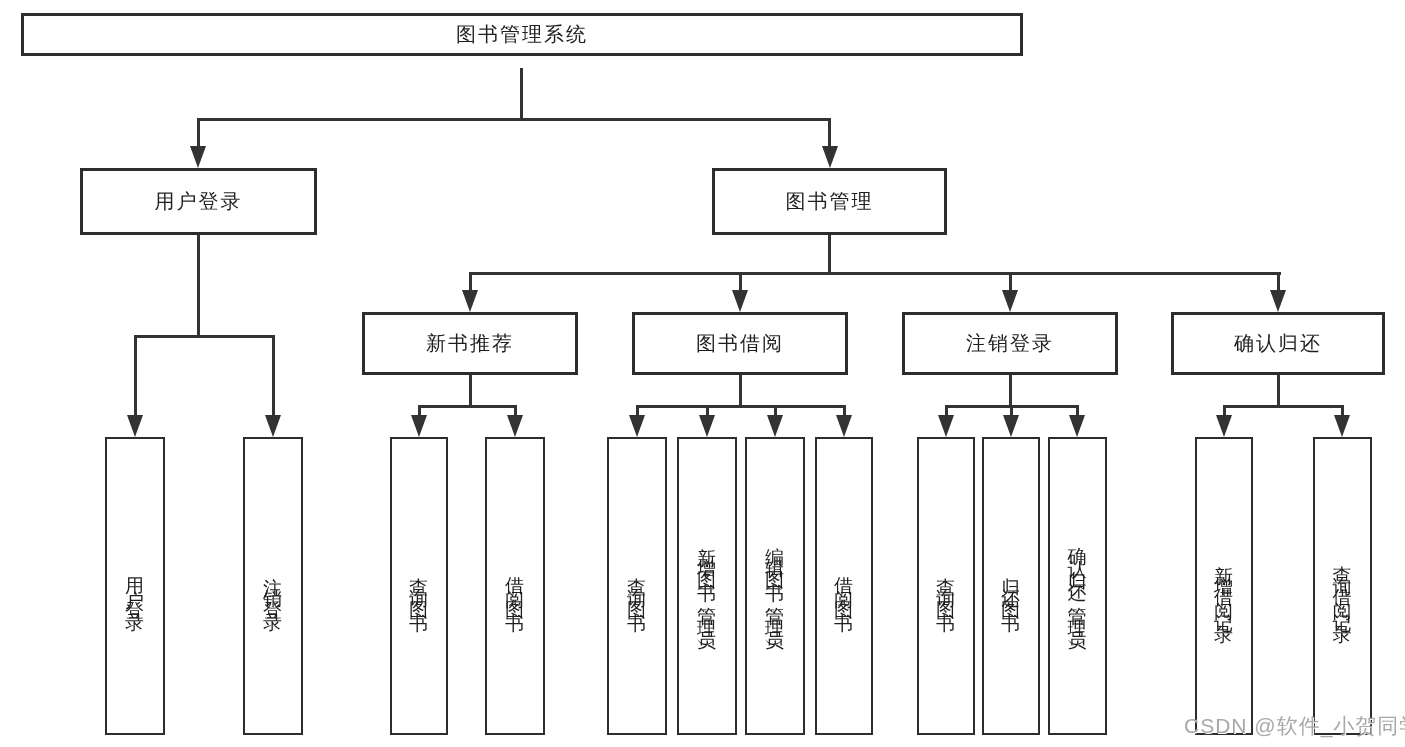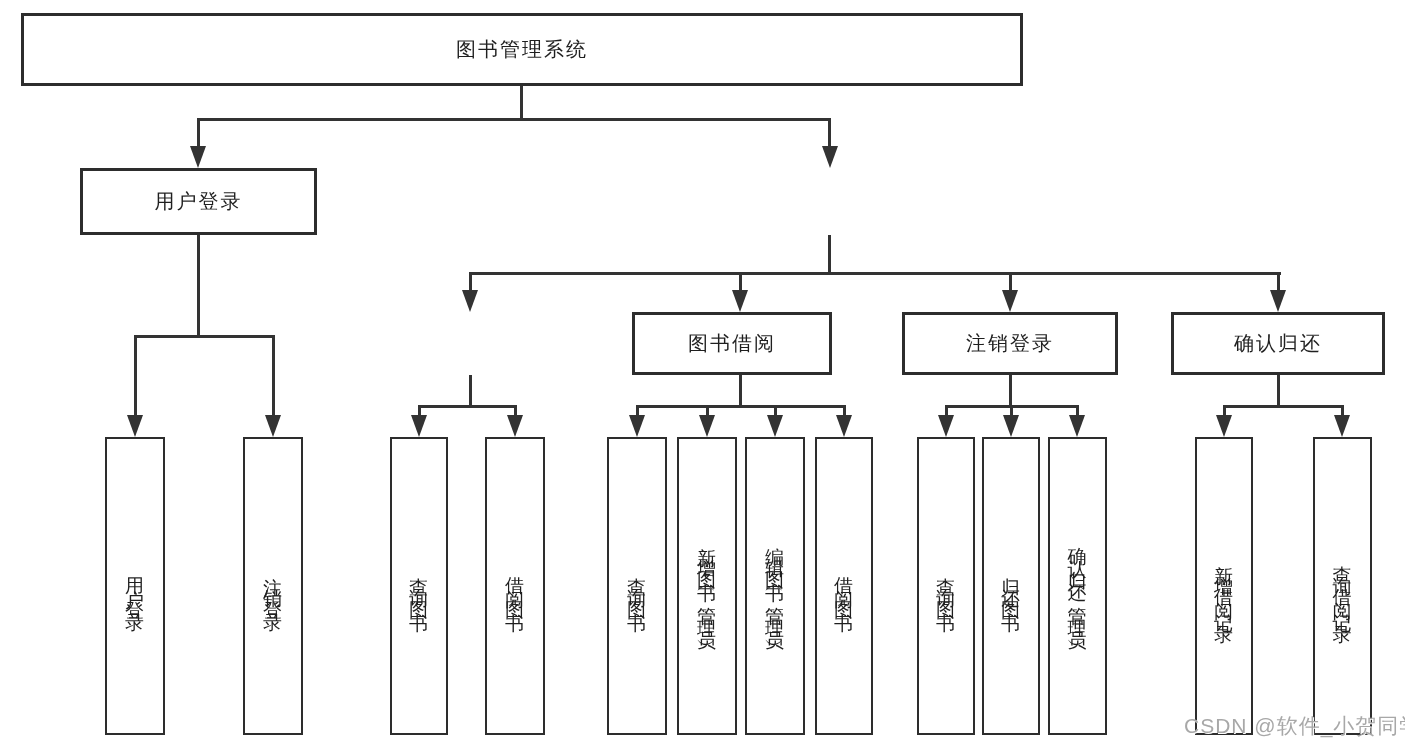--- a/index.html
+++ b/index.html
@@ -83,54 +83,60 @@
     text-shadow: 1px 1px 0 #ffffff;
     white-space: nowrap;
     z-index: 3;
   }
 </style>
 </head>
 <body>
 
 <div class="canvas">
 
-  <div class="node" style="left:21px; top:13px; width:1002px; height:73px;">
+  <div class="node" style="left:21px; top:13px; width:1002px; height:43px;">
     <span>图书管理系统</span>
   </div>
 
   <div class="vline" style="left:520px; top:68px; height:52px;"></div>
   <div class="hline" style="left:197px; top:118px; width:634px;"></div>
   <div class="vline" style="left:197px; top:118px; height:30px;"></div>
   <div class="arrow" style="left:190px; top:146px;"></div>
   <div class="vline" style="left:828px; top:118px; height:30px;"></div>
   <div class="arrow" style="left:822px; top:146px;"></div>
 
   <div class="node" style="left:80px; top:168px; width:237px; height:67px;">
     <span>用户登录</span>
+  </div>
+  <div class="node" style="left:712px; top:168px; width:235px; height:67px;">
+    <span>图书管理</span>
   </div>
 
   <div class="vline" style="left:197px; top:235px; height:103px;"></div>
   <div class="hline" style="left:134px; top:335px; width:141px;"></div>
   <div class="vline" style="left:134px; top:335px; height:82px;"></div>
   <div class="arrow" style="left:127px; top:415px;"></div>
   <div class="vline" style="left:272px; top:335px; height:82px;"></div>
   <div class="arrow" style="left:265px; top:415px;"></div>
 
   <div class="vline" style="left:828px; top:235px; height:40px;"></div>
   <div class="hline" style="left:469px; top:272px; width:812px;"></div>
   <div class="vline" style="left:469px; top:272px; height:22px;"></div>
   <div class="arrow" style="left:462px; top:290px;"></div>
   <div class="vline" style="left:739px; top:272px; height:22px;"></div>
   <div class="arrow" style="left:732px; top:290px;"></div>
   <div class="vline" style="left:1009px; top:272px; height:22px;"></div>
   <div class="arrow" style="left:1002px; top:290px;"></div>
   <div class="vline" style="left:1277px; top:272px; height:22px;"></div>
   <div class="arrow" style="left:1270px; top:290px;"></div>
 
-  <div class="node" style="left:632px; top:312px; width:200px; height:63px;">
+  <div class="node" style="left:362px; top:312px; width:216px; height:63px;">
+    <span>新书推荐</span>
+  </div>
+  <div class="node" style="left:632px; top:312px; width:216px; height:63px;">
     <span>图书借阅</span>
   </div>
   <div class="node" style="left:902px; top:312px; width:216px; height:63px;">
     <span>注销登录</span>
   </div>
   <div class="node" style="left:1171px; top:312px; width:214px; height:63px;">
     <span>确认归还</span>
   </div>
 
   <div class="vline" style="left:469px; top:375px; height:33px;"></div>

